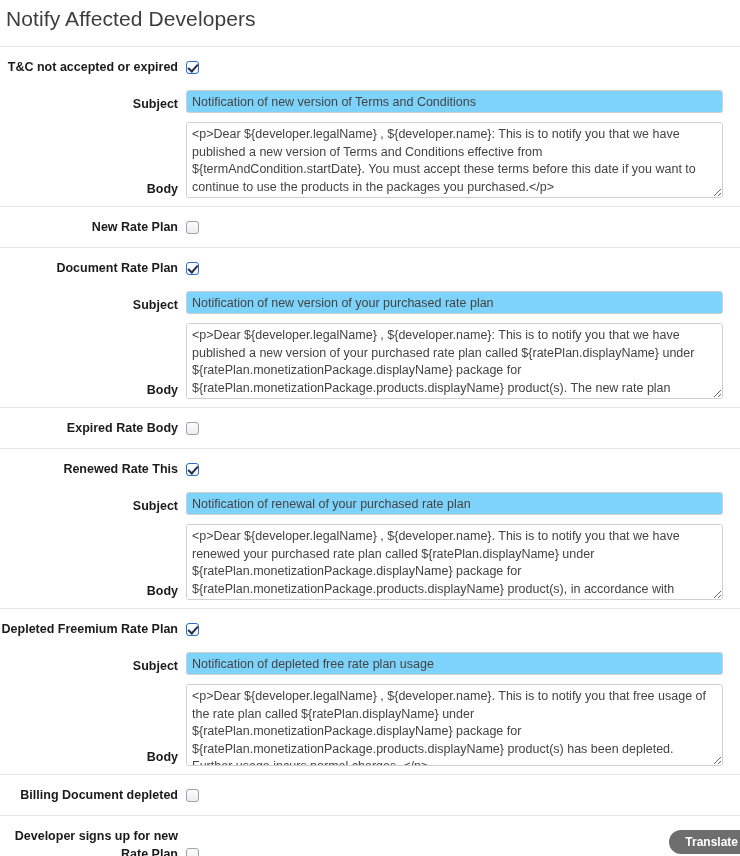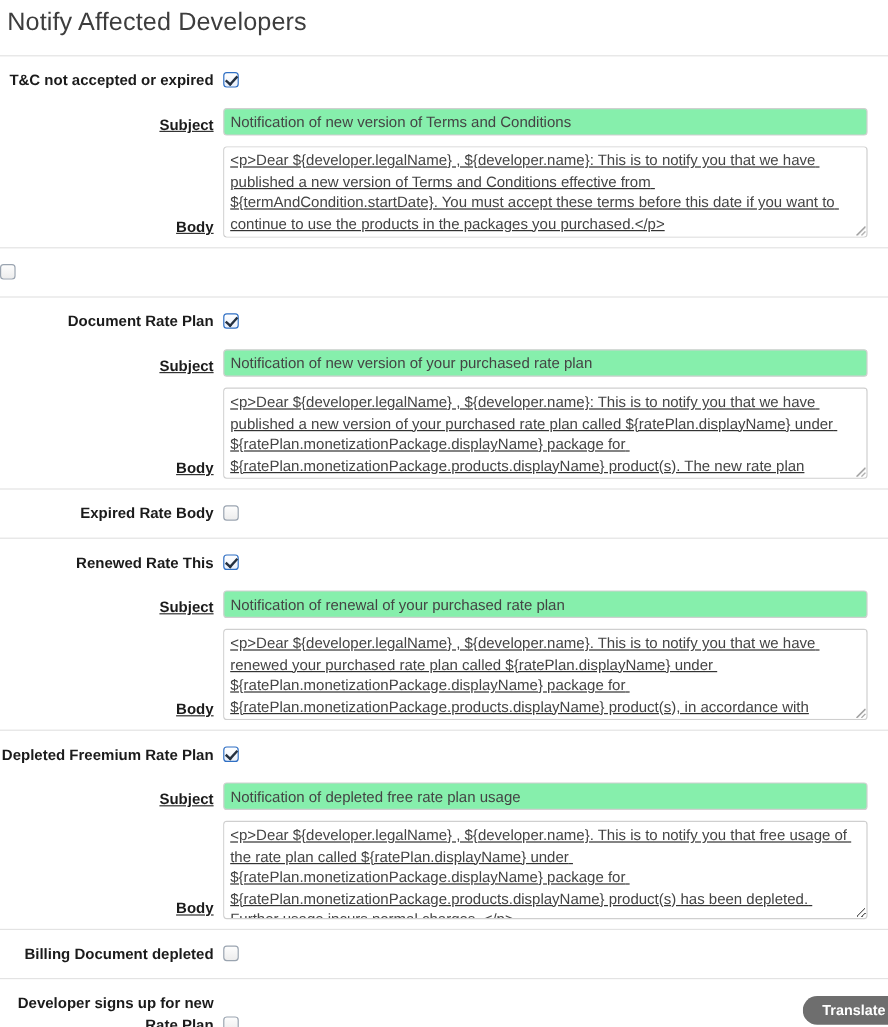--- a/index.html
+++ b/index.html
@@ -42,21 +42,20 @@
     align-items: flex-end;
     padding: 0;
   }
   .row-head {
     padding-top: 11px;
     padding-bottom: 11px;
   }
   .row-field {
     padding-top: 3px;
     padding-bottom: 3px;
-    text-decoration: underline;
   }
   .label-col {
     width: 186px;
     min-width: 186px;
     text-align: right;
     padding-right: 8px;
     box-sizing: border-box;
     font-size: 12.5px;
     line-height: 18px;
     color: #1b1b1b;
@@ -102,21 +101,21 @@
     border: solid #24303f;
     border-width: 0 2px 2px 0;
     transform: rotate(42deg);
   }
   .text-input {
     width: 537px;
     height: 23px;
     box-sizing: border-box;
     border: 1px solid #cfcfcf;
     border-radius: 3px;
-    background: #86efac;
+    background: #7dd3fc;
     font-family: "Liberation Sans", sans-serif;
     font-size: 12.5px;
     color: #444444;
     padding: 2px 5px;
     outline: none;
   }
   .textarea {
     width: 537px;
     box-sizing: border-box;
     border: 1px solid #cfcfcf;
@@ -192,20 +191,21 @@
         <div class="label-col sub">Body</div>
         <div class="ctrl-col">
           <textarea class="textarea h4" style="">&lt;p&gt;Dear ${developer.legalName} , ${developer.name}: This is to notify you that we have published a new version of Terms and Conditions effective from ${termAndCondition.startDate}. You must accept these terms before this date if you want to continue to use the products in the packages you purchased.&lt;/p&gt;</textarea>
         </div>
       </div>
       <div class="spacer-sm"></div>
     </div>
 
     <div class="section">
       <div class="row row-head">
+        <div class="label-col bold">New Rate Plan</div>
         <div class="ctrl-col">
           <span class="cb"></span>
         </div>
       </div>
     </div>
 
     <div class="section">
       <div class="row row-head">
         <div class="label-col bold">Document Rate Plan</div>
         <div class="ctrl-col">

